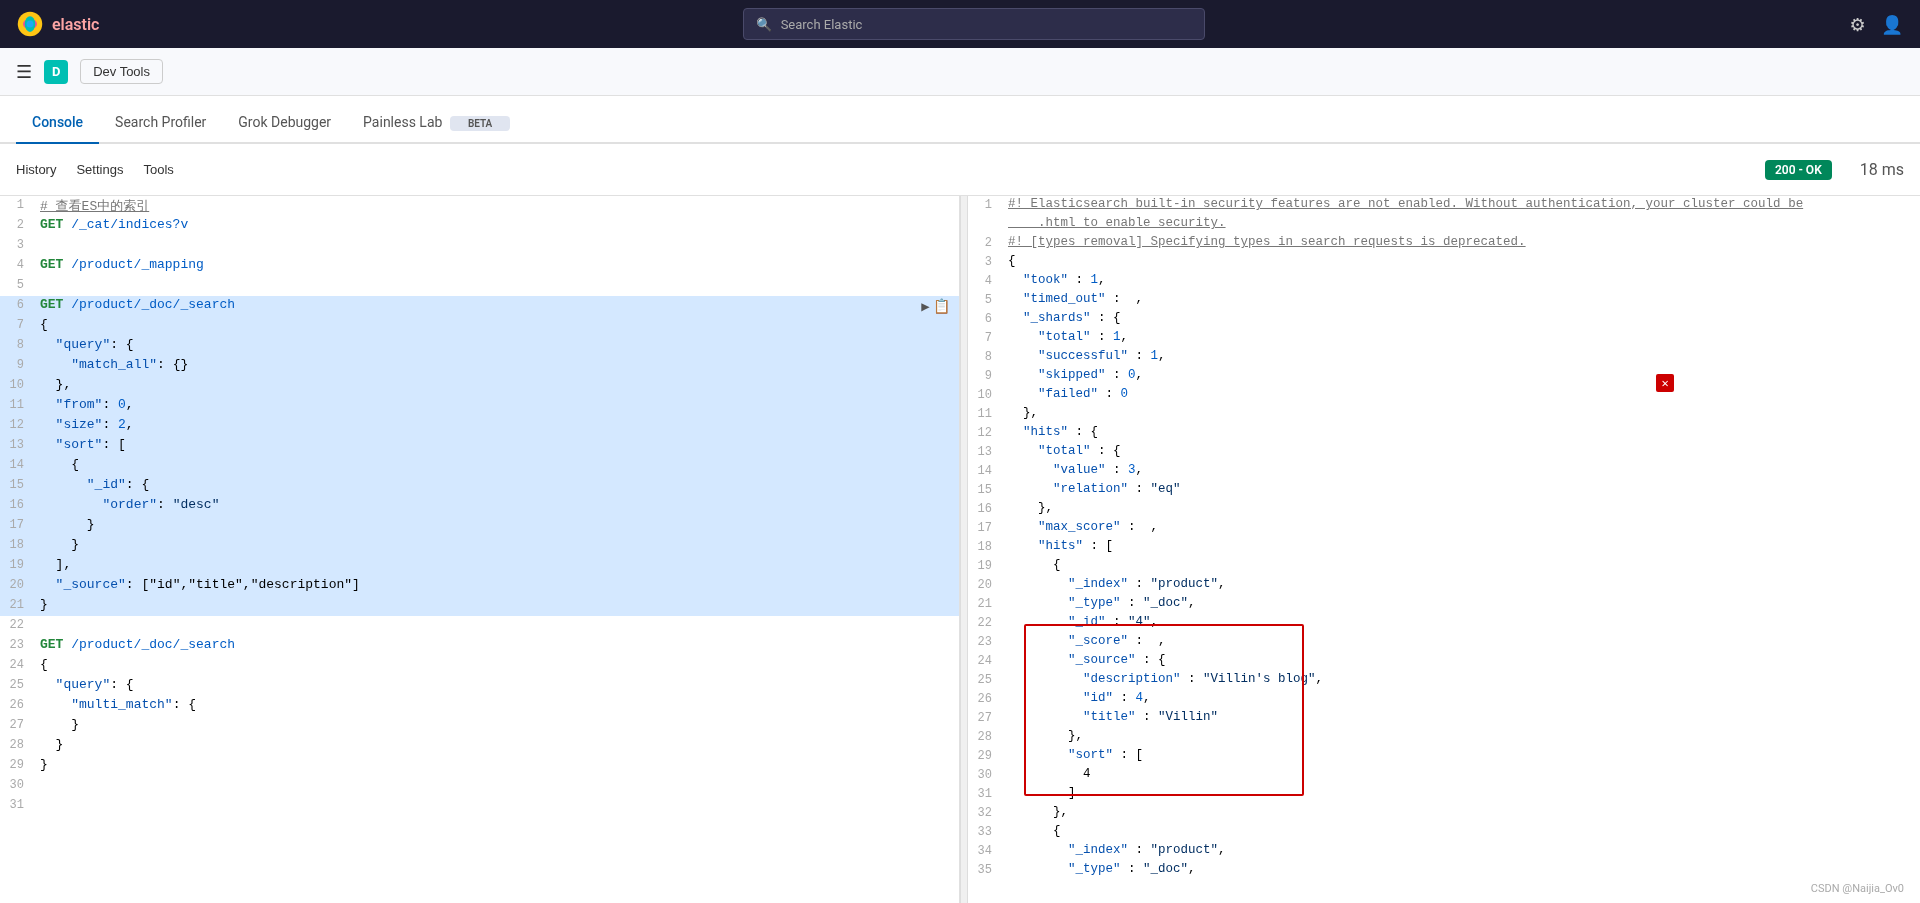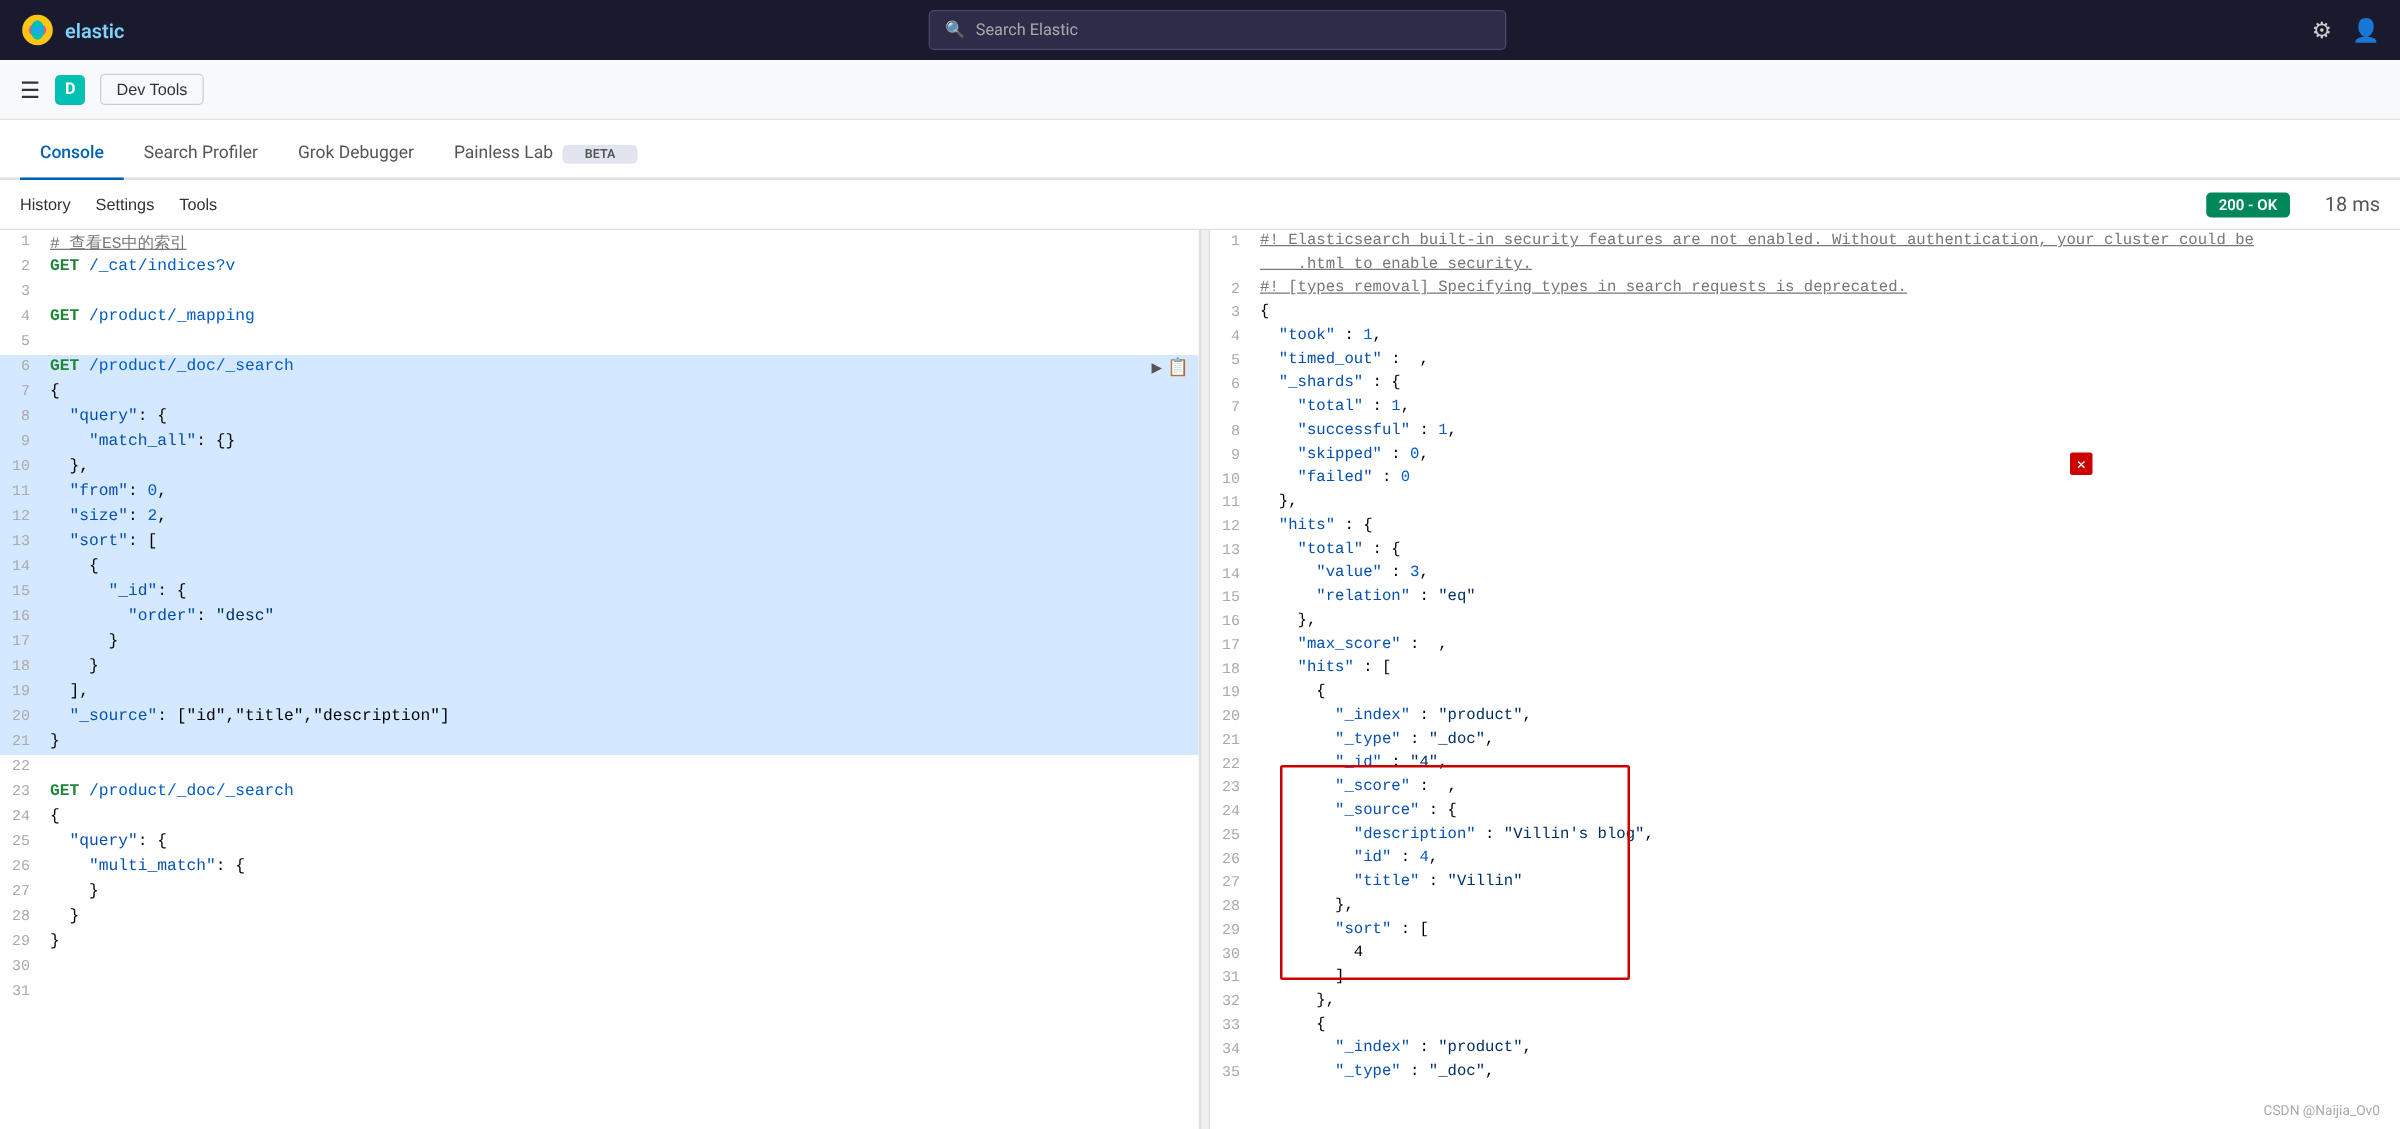--- a/index.html
+++ b/index.html
@@ -11,21 +11,21 @@
       height: 48px;
       display: flex;
       align-items: center;
       padding: 0 16px;
       gap: 16px;
     }
     .elastic-logo {
       display: flex;
       align-items: center;
       gap: 8px;
-      color: #7dd3fc;
+      color: #fca5a5;
       font-size: 16px;
       font-weight: 600;
     }
     .elastic-logo-icon {
       width: 28px;
       height: 28px;
     }
     .search-bar-container {
       flex: 1;
       display: flex;
@@ -120,21 +120,21 @@
       border-radius: 4px;
       padding: 2px 18px;
       font-size: 10px;
       color: #555;
       margin-left: 4px;
       font-weight: 600;
     }
 
     
     .toolbar {
-      height: 40px;
+      height: 52px;
       display: flex;
       align-items: center;
       padding: 0 16px;
       gap: 20px;
       border-bottom: 1px solid #e0e0e0;
       background: #fff;
     }
     .toolbar-btn {
       font-size: 13px;
       color: #333;

